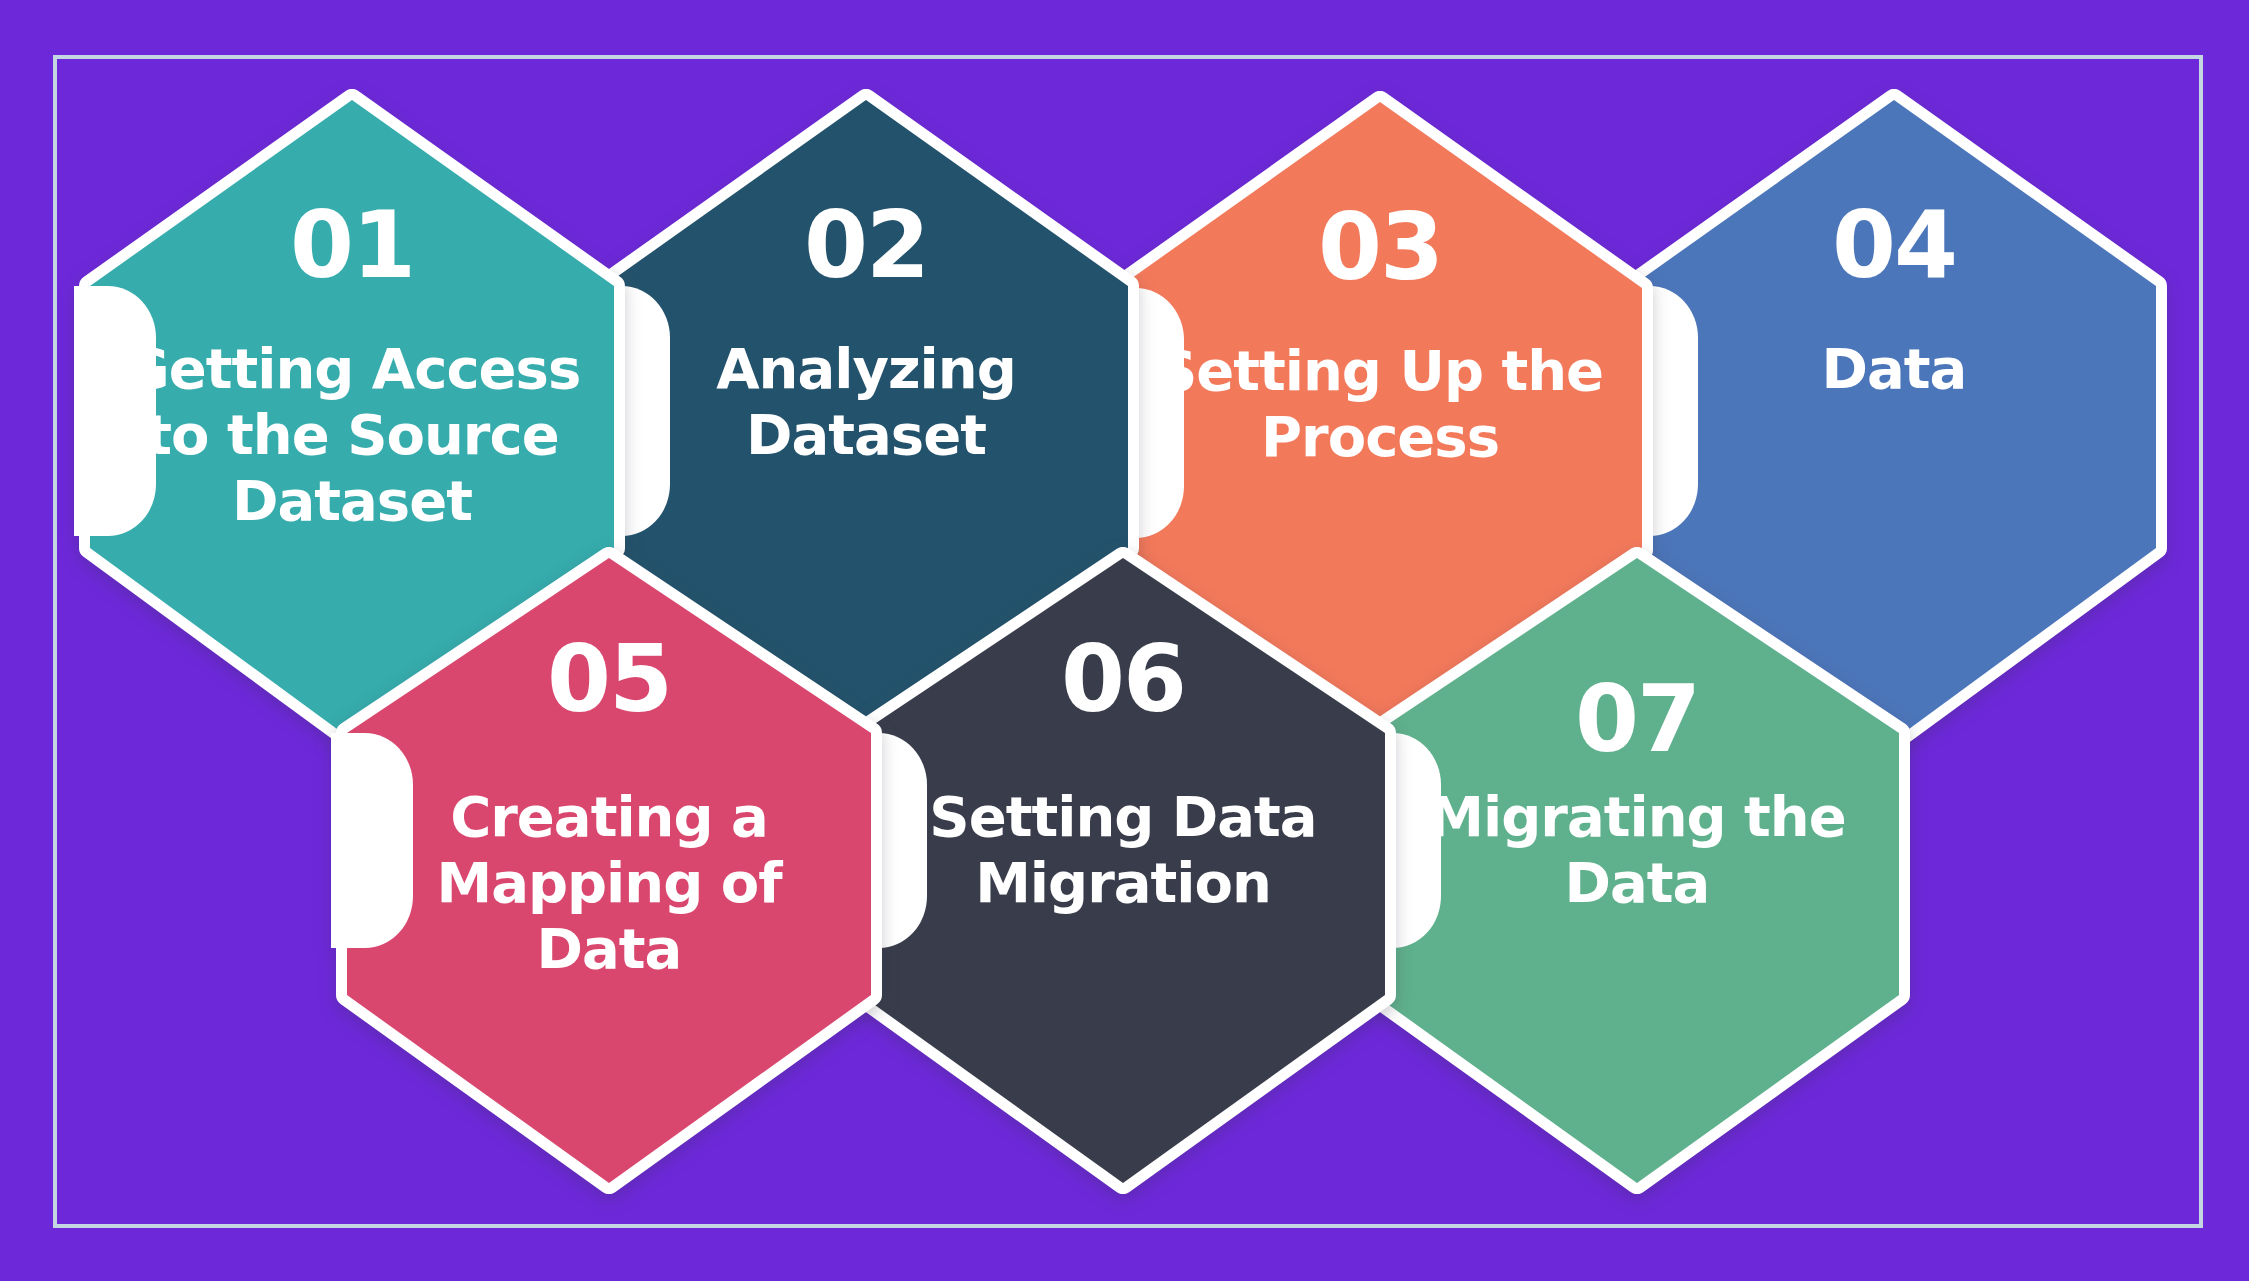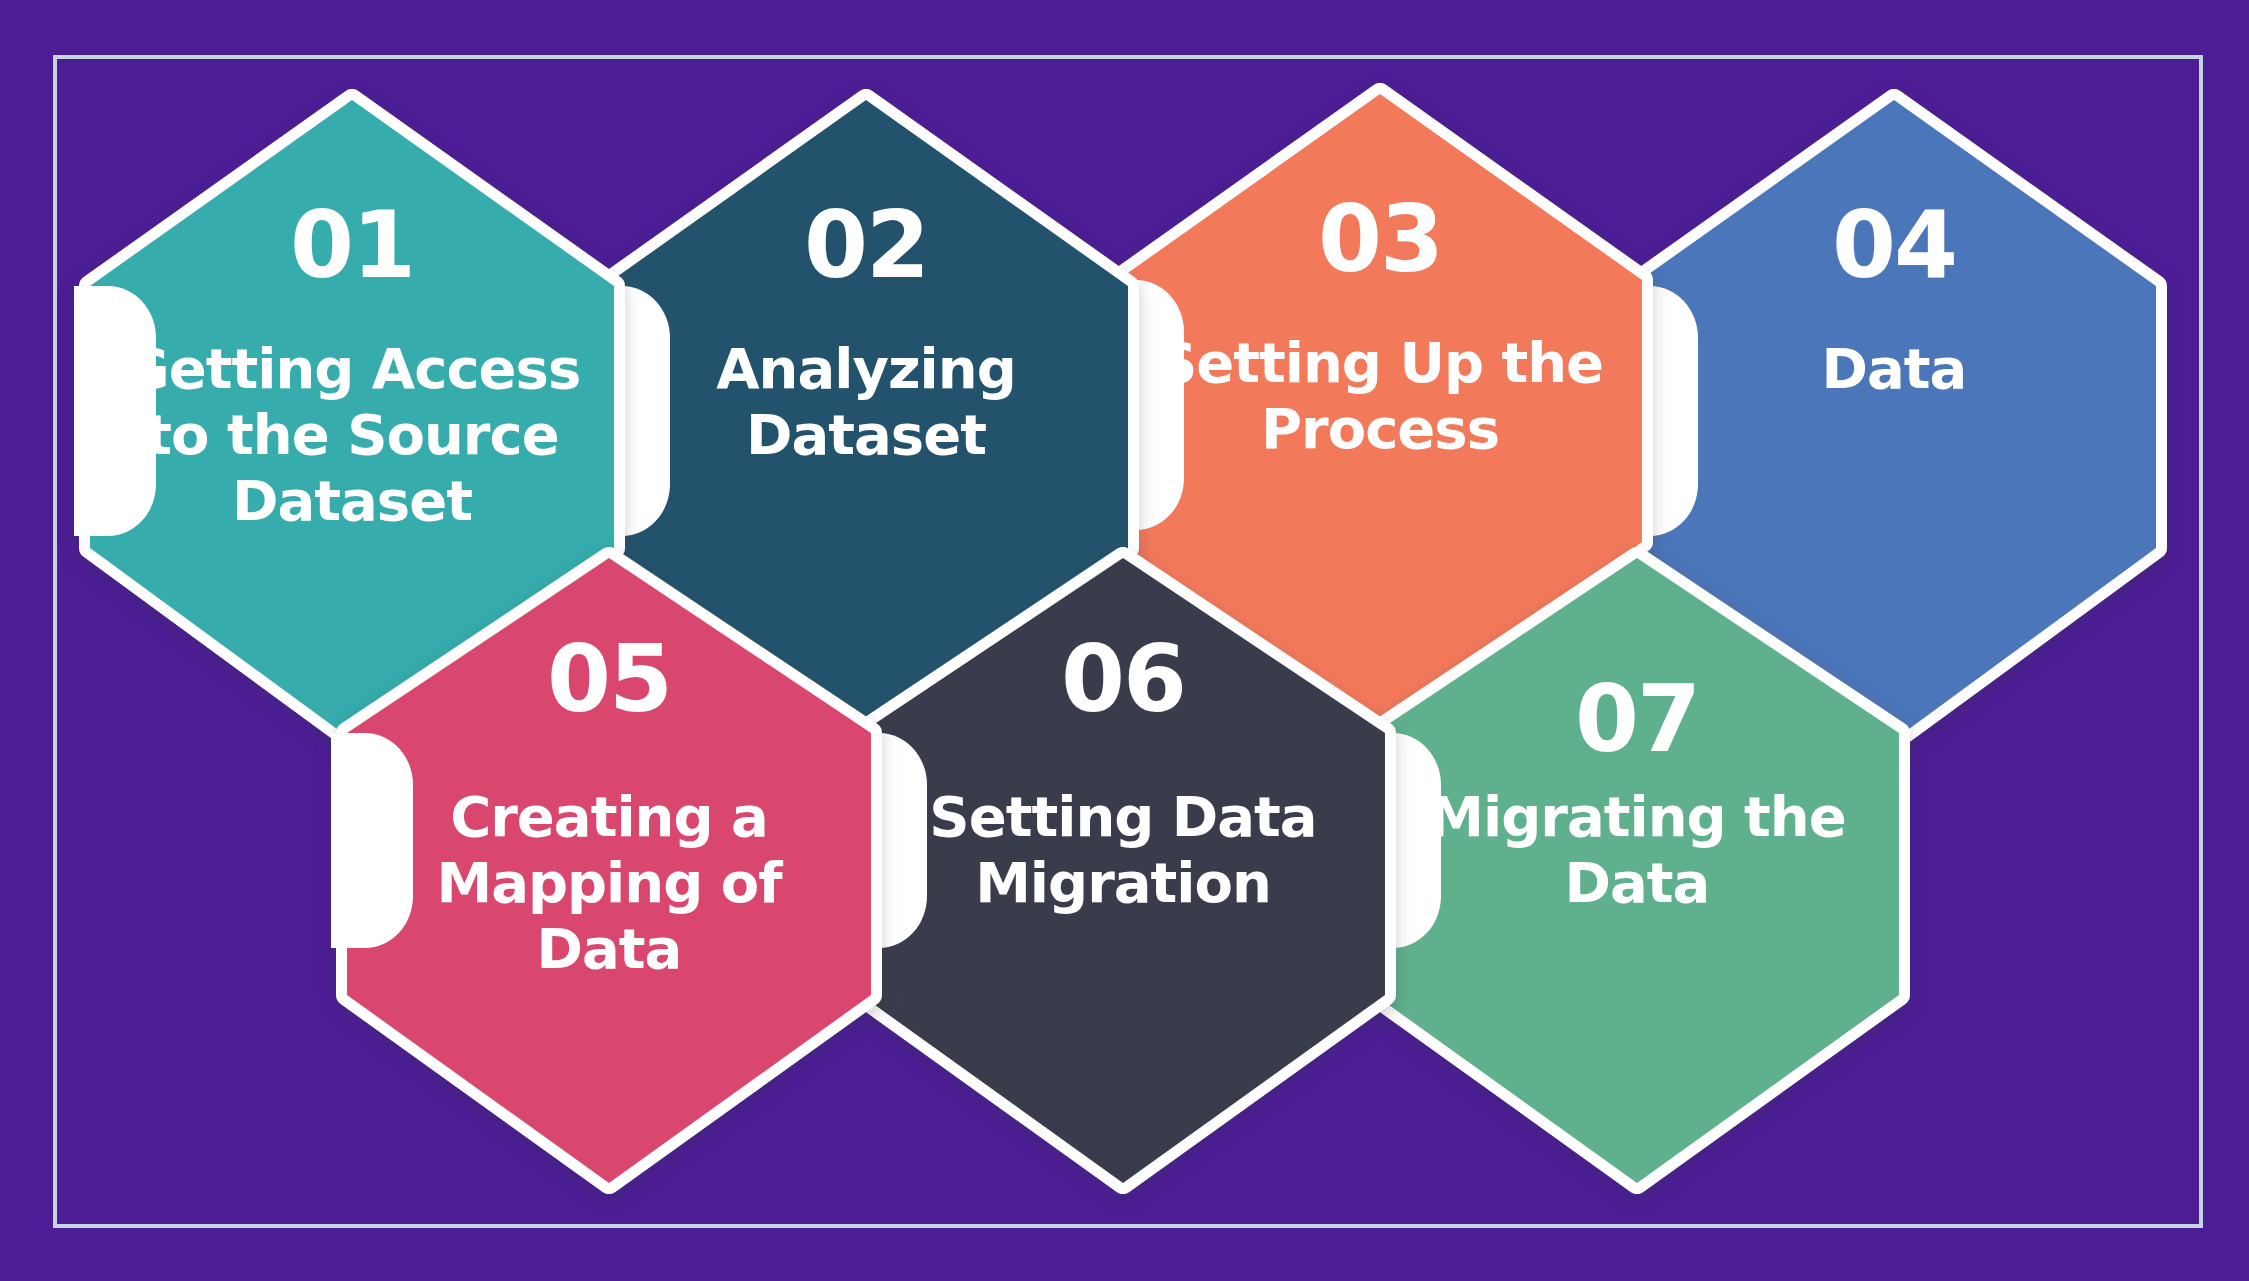--- a/index.html
+++ b/index.html
@@ -4,21 +4,21 @@
 <style>
   html, body {
     margin: 0;
     padding: 0;
     background: #ffffff;
   }
   .stage {
     position: relative;
     width: 2249px;
     height: 1281px;
-    background: #4c1d95;
+    background: #6d28d9;
     overflow: hidden;
     font-family: "DejaVu Sans", "Liberation Sans", sans-serif;
   }
   .frame {
     position: absolute;
     left: 53px;
     top: 55px;
     width: 2142px;
     height: 1165px;
     border: 4px solid #c3d6e1;
@@ -86,21 +86,21 @@
           <polygon points="262,0 524,186 524,448 262,640 0,448 0,186" fill="#ffffff" stroke="#ffffff" stroke-width="22" stroke-linejoin="round"></polygon>
           <polygon points="262,0 524,186 524,448 262,640 0,448 0,186" fill="#23536c"></polygon>
           <path d="M -16 186 L 18 186 A 48 52 0 0 1 66 238 L 66 384 A 48 52 0 0 1 18 436 L -16 436 Z" fill="#ffffff"></path>
         </svg>
         <div class="step-number" style="top:131px;">02</div>
         <div class="step-title" style="top:278px;">
           <div class="step-title-line">Analyzing</div>
           <div class="step-title-line">Dataset</div>
         </div>
       </div>
-      <div class="hex-step" style="left:1056px; top:52px; width:648px; height:724px; z-index:22;">
+      <div class="hex-step" style="left:1056px; top:60px; width:648px; height:724px; z-index:22;">
         <svg width="648" height="724" viewBox="-62 -42 648 724">
           <polygon points="262,0 524,186 524,448 262,640 0,448 0,186" fill="#ffffff" stroke="#ffffff" stroke-width="22" stroke-linejoin="round"></polygon>
           <polygon points="262,0 524,186 524,448 262,640 0,448 0,186" fill="#f3795b"></polygon>
           <path d="M -16 186 L 18 186 A 48 52 0 0 1 66 238 L 66 384 A 48 52 0 0 1 18 436 L -16 436 Z" fill="#ffffff"></path>
         </svg>
         <div class="step-number" style="top:131px;">03</div>
         <div class="step-title" style="top:278px;">
           <div class="step-title-line">Setting Up the</div>
           <div class="step-title-line">Process</div>
         </div>

